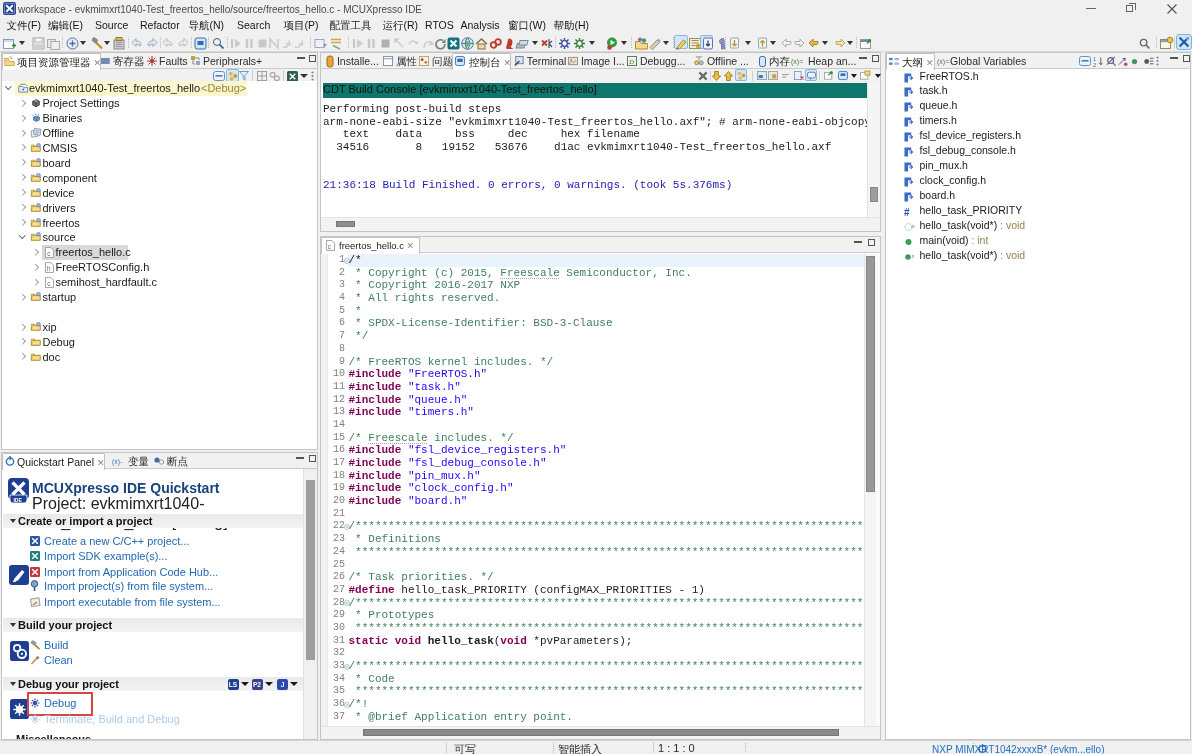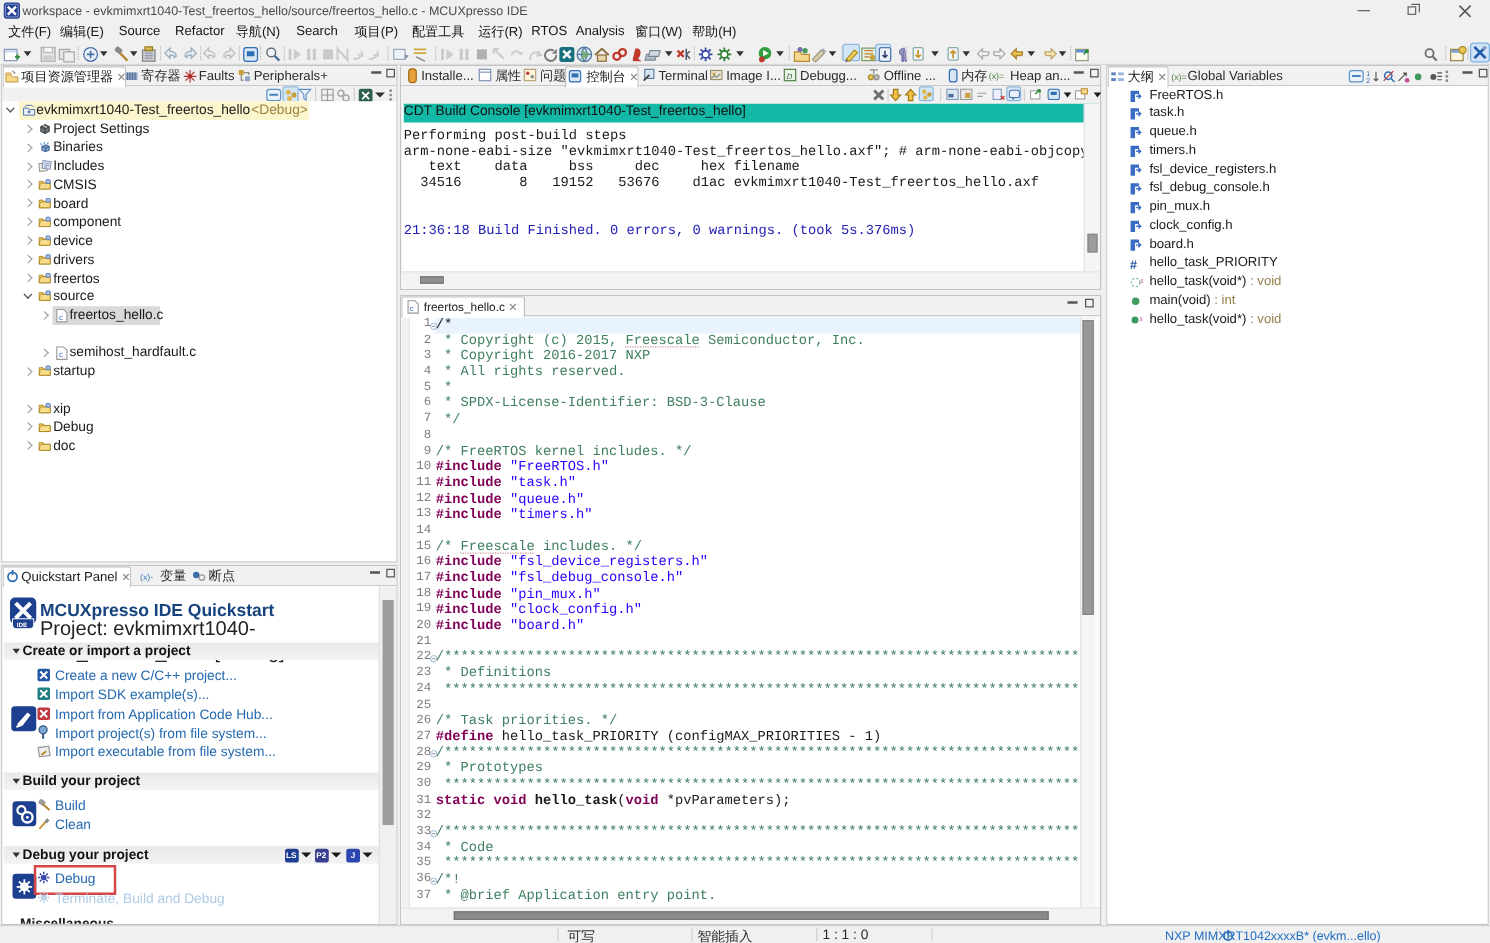--- a/index.html
+++ b/index.html
@@ -385,21 +385,21 @@
       </div>
       <div class="trow" style="top:44.76px;left:0;right:0">
         <div class="chev cc" style="left:17.5px;top:4.5px"></div>
         <span class="abs" style="left:29px;top:2px">
           <svg width="10" height="10" viewBox="0 0 13 12">
             <rect x="0.5" y="3" width="8" height="8" fill="#eef0e4" stroke="#8e9081" transform="rotate(-6 4 7)"></rect>
             <rect x="4" y="0.5" width="8.5" height="8" fill="#dde6f2" stroke="#7a8cae" transform="rotate(8 8 4)"></rect>
             <path d="M6 3 h5 M6 5 h5 M6 7 h3" stroke="#8a9ab8" transform="rotate(8 8 4)"></path>
           </svg>
         </span>
-        <span class="abs" style="left:40.5px">Includes</span>
+        <span class="abs" style="left:40.5px">Offline</span>
       </div>
       <div class="trow" style="top:59.68px;left:0;right:0">
         <div class="chev cc" style="left:17.5px;top:4.5px"></div>
         <span class="abs" style="left:29px;top:2px">
           <svg width="9.5" height="9" viewBox="0 0 14 12">
             <path d="M0.5 4.5 v-2 h4.5 l1.2 1.8 H13.5 v7.2 H0.5 z" fill="#f0c960" stroke="#a8821f"></path>
             <path d="M1.5 6 L3 4.5 h10.5 v7 H0.5z" fill="#f7dc8a" stroke="#a8821f"></path>
             <rect x="8.5" y="0.5" width="5" height="4.5" rx="1" fill="#a8c0e8" stroke="#4d6fae"></rect>
           </svg>
         </span>
@@ -474,20 +474,30 @@
       <div class="trow" style="top:164.12px;left:0;right:0">
         <div class="abs" style="left:40px;top:0px;width:86px;height:14.92px;background:#d9d9d9"></div>
         <div class="chev cc" style="left:31px;top:4.5px"></div>
         <span class="abs" style="left:43px;top:2px">
           <svg width="9" height="11" viewBox="0 0 10 12">
             <path d="M0.5 0.5 h6 l3 3 v8 h-9 z" fill="#fff" stroke="#9a9a9a"></path>
             <text x="2.4" y="9.6" font-size="7" fill="#3a6fbd" font-family="Liberation Sans">c</text>
           </svg>
         </span>
         <span class="abs" style="left:53.5px">freertos_hello.c</span>
+      </div>
+      <div class="trow" style="top:179.04px;left:0;right:0">
+        <div class="chev cc" style="left:31px;top:4.5px"></div>
+        <span class="abs" style="left:43px;top:2px">
+          <svg width="9" height="11" viewBox="0 0 10 12">
+            <path d="M0.5 0.5 h6 l3 3 v8 h-9 z" fill="#fff" stroke="#9a9a9a"></path>
+            <text x="2.2" y="9.6" font-size="7" fill="#8a4a9e" font-family="Liberation Sans">h</text>
+          </svg>
+        </span>
+        <span class="abs" style="left:53.5px">FreeRTOSConfig.h</span>
       </div>
       <div class="trow" style="top:193.96px;left:0;right:0">
         <div class="chev cc" style="left:31px;top:4.5px"></div>
         <span class="abs" style="left:43px;top:2px">
           <svg width="9" height="11" viewBox="0 0 10 12">
             <path d="M0.5 0.5 h6 l3 3 v8 h-9 z" fill="#fff" stroke="#9a9a9a"></path>
             <text x="2.4" y="9.6" font-size="7" fill="#3a6fbd" font-family="Liberation Sans">c</text>
           </svg>
         </span>
         <span class="abs" style="left:53.5px">semihost_hardfault.c</span>
@@ -735,21 +745,21 @@
         <rect x="0.5" y="0.5" width="11" height="10" rx="2" fill="#d8e6f4" stroke="#2d6db5"></rect>
         <rect x="3" y="3" width="6" height="3" fill="#2d6db5"></rect>
       </svg>
       <div class="abs" style="left:530px;top:5px;width:0;height:0;border-left:3.5px solid transparent;border-right:3.5px solid transparent;border-top:4px solid #1a1a1a"></div>
       <svg style="left:539px;top:2px" width="10" height="9" viewBox="0 0 12 11">
         <rect x="0.5" y="2" width="9" height="8" fill="#fff" stroke="#999"></rect>
         <rect x="6" y="0" width="6" height="5" fill="#f7d78c" stroke="#b98b2e"></rect>
       </svg>
       <div class="abs" style="left:554px;top:5px;width:0;height:0;border-left:3.5px solid transparent;border-right:3.5px solid transparent;border-top:4px solid #1a1a1a"></div>
     </div>
- <div class="abs" style="left:2px;top:30px;font-size:11px;color:#111;white-space:nowrap;background:#14b8a6;width:556px;height:15px;line-height:13px">CDT Build Console [evkmimxrt1040-Test_freertos_hello]</div>
+ <div class="abs" style="left:2px;top:30px;font-size:11px;color:#111;white-space:nowrap;background:#0f766e;width:556px;height:15px;line-height:13px">CDT Build Console [evkmimxrt1040-Test_freertos_hello]</div>
  <div id="cbody" class="abs mono" style="left:2px;top:50px;right:14px;height:115px;background:#fff;font-size:11px;line-height:12.7px;white-space:pre"><div>Performing post-build steps</div><div>arm-none-eabi-size "evkmimxrt1040-Test_freertos_hello.axf"; # arm-none-eabi-objcopy</div><div>   text    data     bss     dec     hex filename</div><div>  34516       8   19152   53676    d1ac evkmimxrt1040-Test_freertos_hello.axf</div><div>&nbsp;</div><div>&nbsp;</div><div style="color:#2422b4">21:36:18 Build Finished. 0 errors, 0 warnings. (took 5s.376ms)</div></div>
  <div class="abs" style="right:0;top:30px;width:13px;bottom:14px;background:#f5f5f5;border-left:1px solid #e3e3e3"></div>
  <div class="abs" style="right:2px;top:134px;width:8px;height:15px;background:#9d9d9d;border:1px solid #888"></div>
  <div class="abs" style="left:0;bottom:0;width:100%;height:14px;background:#f3f3f3;border-top:1px solid #e3e3e3"></div>
  <div class="abs" style="left:15px;bottom:4px;width:19px;height:6px;background:#8f8f8f;border:1px solid #777"></div>
 </div>
 
 <div class="pane" id="editorpane" style="left:320px;top:236px;width:561px;height:504px">
  <div class="tabrow"></div>
  <div class="atab" style="left:0;width:99px;padding-left:17px;font-size:9.5px">freertos_hello.c <span class="x">✕</span></div>

